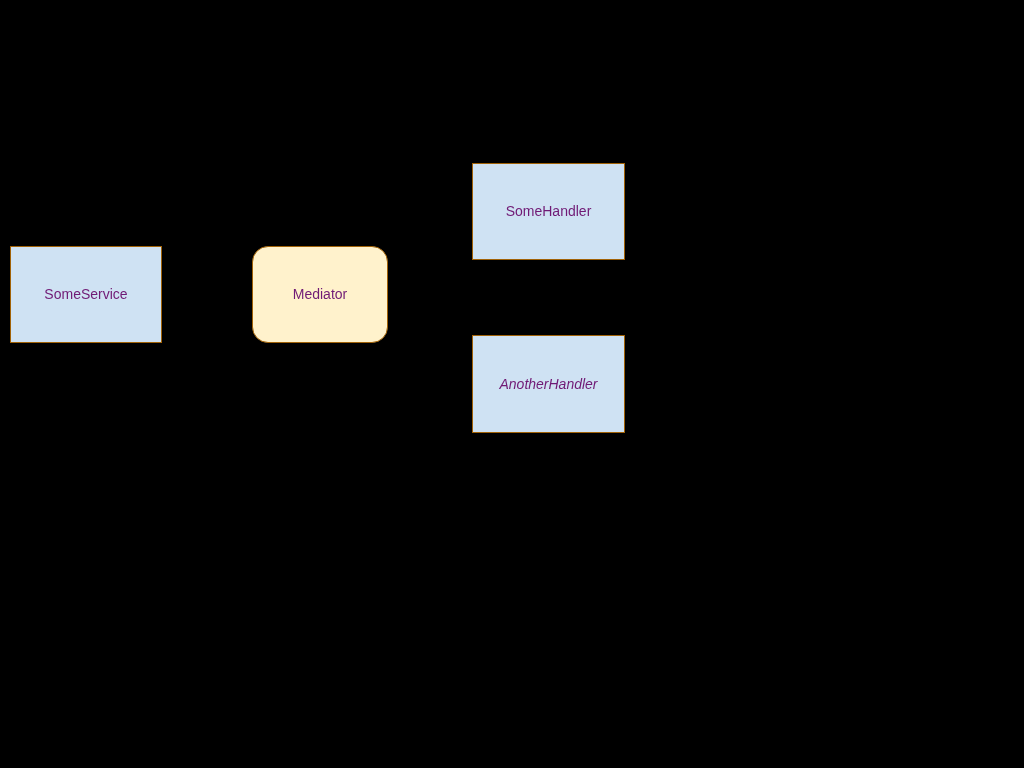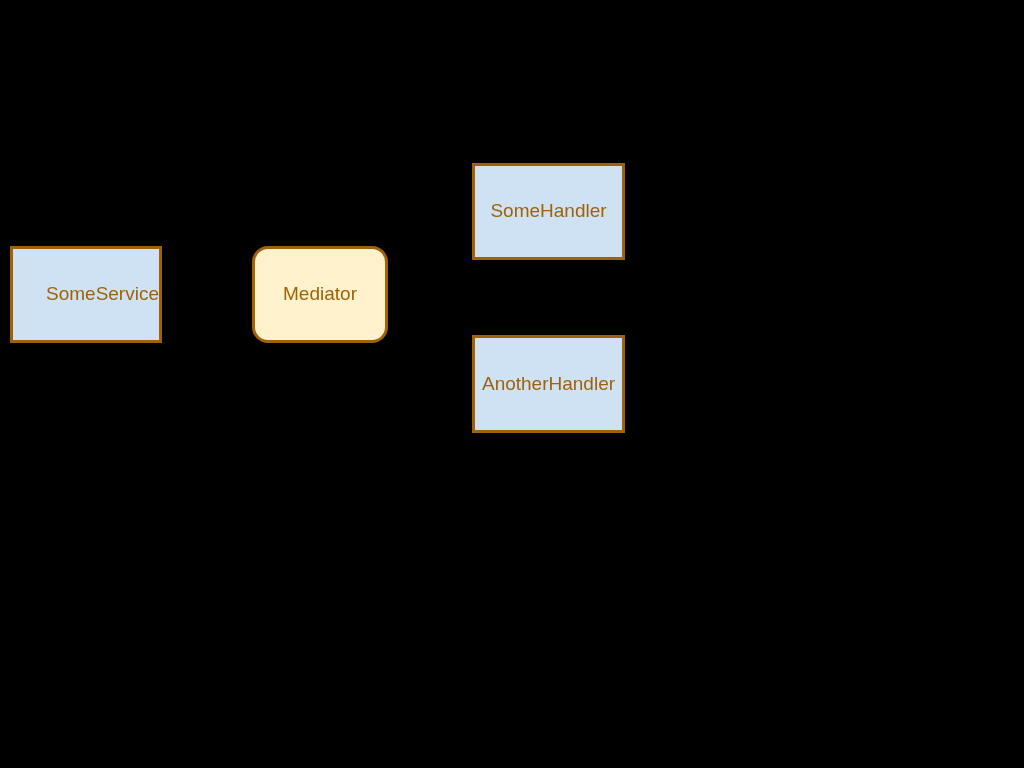--- a/index.html
+++ b/index.html
@@ -18,33 +18,32 @@
     width: 1024px;
     height: 768px;
     background: #000000;
   }
   .node {
     position: absolute;
     display: flex;
     align-items: center;
     justify-content: center;
     box-sizing: border-box;
-    border: 3px solid #a16207;
-    font-size: 19px;
+    border: 1px solid #a16207;
+    font-size: 14px;
     line-height: 1.2;
-    color: #a16207;
+    color: #701a75;
     text-align: center;
   }
   .node-some-service {
     left: 10px;
     top: 246px;
     width: 152px;
     height: 97px;
     background: #cfe2f3;
-    justify-content: flex-end;
   }
   .node-mediator {
     left: 252px;
     top: 246px;
     width: 136px;
     height: 97px;
     background: #fff2cc;
     border-radius: 16px;
     text-align: right;
   }
@@ -73,17 +72,17 @@
   </div>
 
   <div class="node node-mediator" style="background-color: rgb(255, 242, 204);">
     <span>Mediator</span>
   </div>
 
   <div class="node node-some-handler" style="background-color: rgb(207, 226, 243);">
     <span>SomeHandler</span>
   </div>
 
-  <div class="node node-another-handler" style="background-color: rgb(207, 226, 243);">
+  <div class="node node-another-handler" style="background-color: rgb(207, 226, 243); font-style: italic;">
     <span>AnotherHandler</span>
   </div>
 
 </div>
 
 </body></html>

